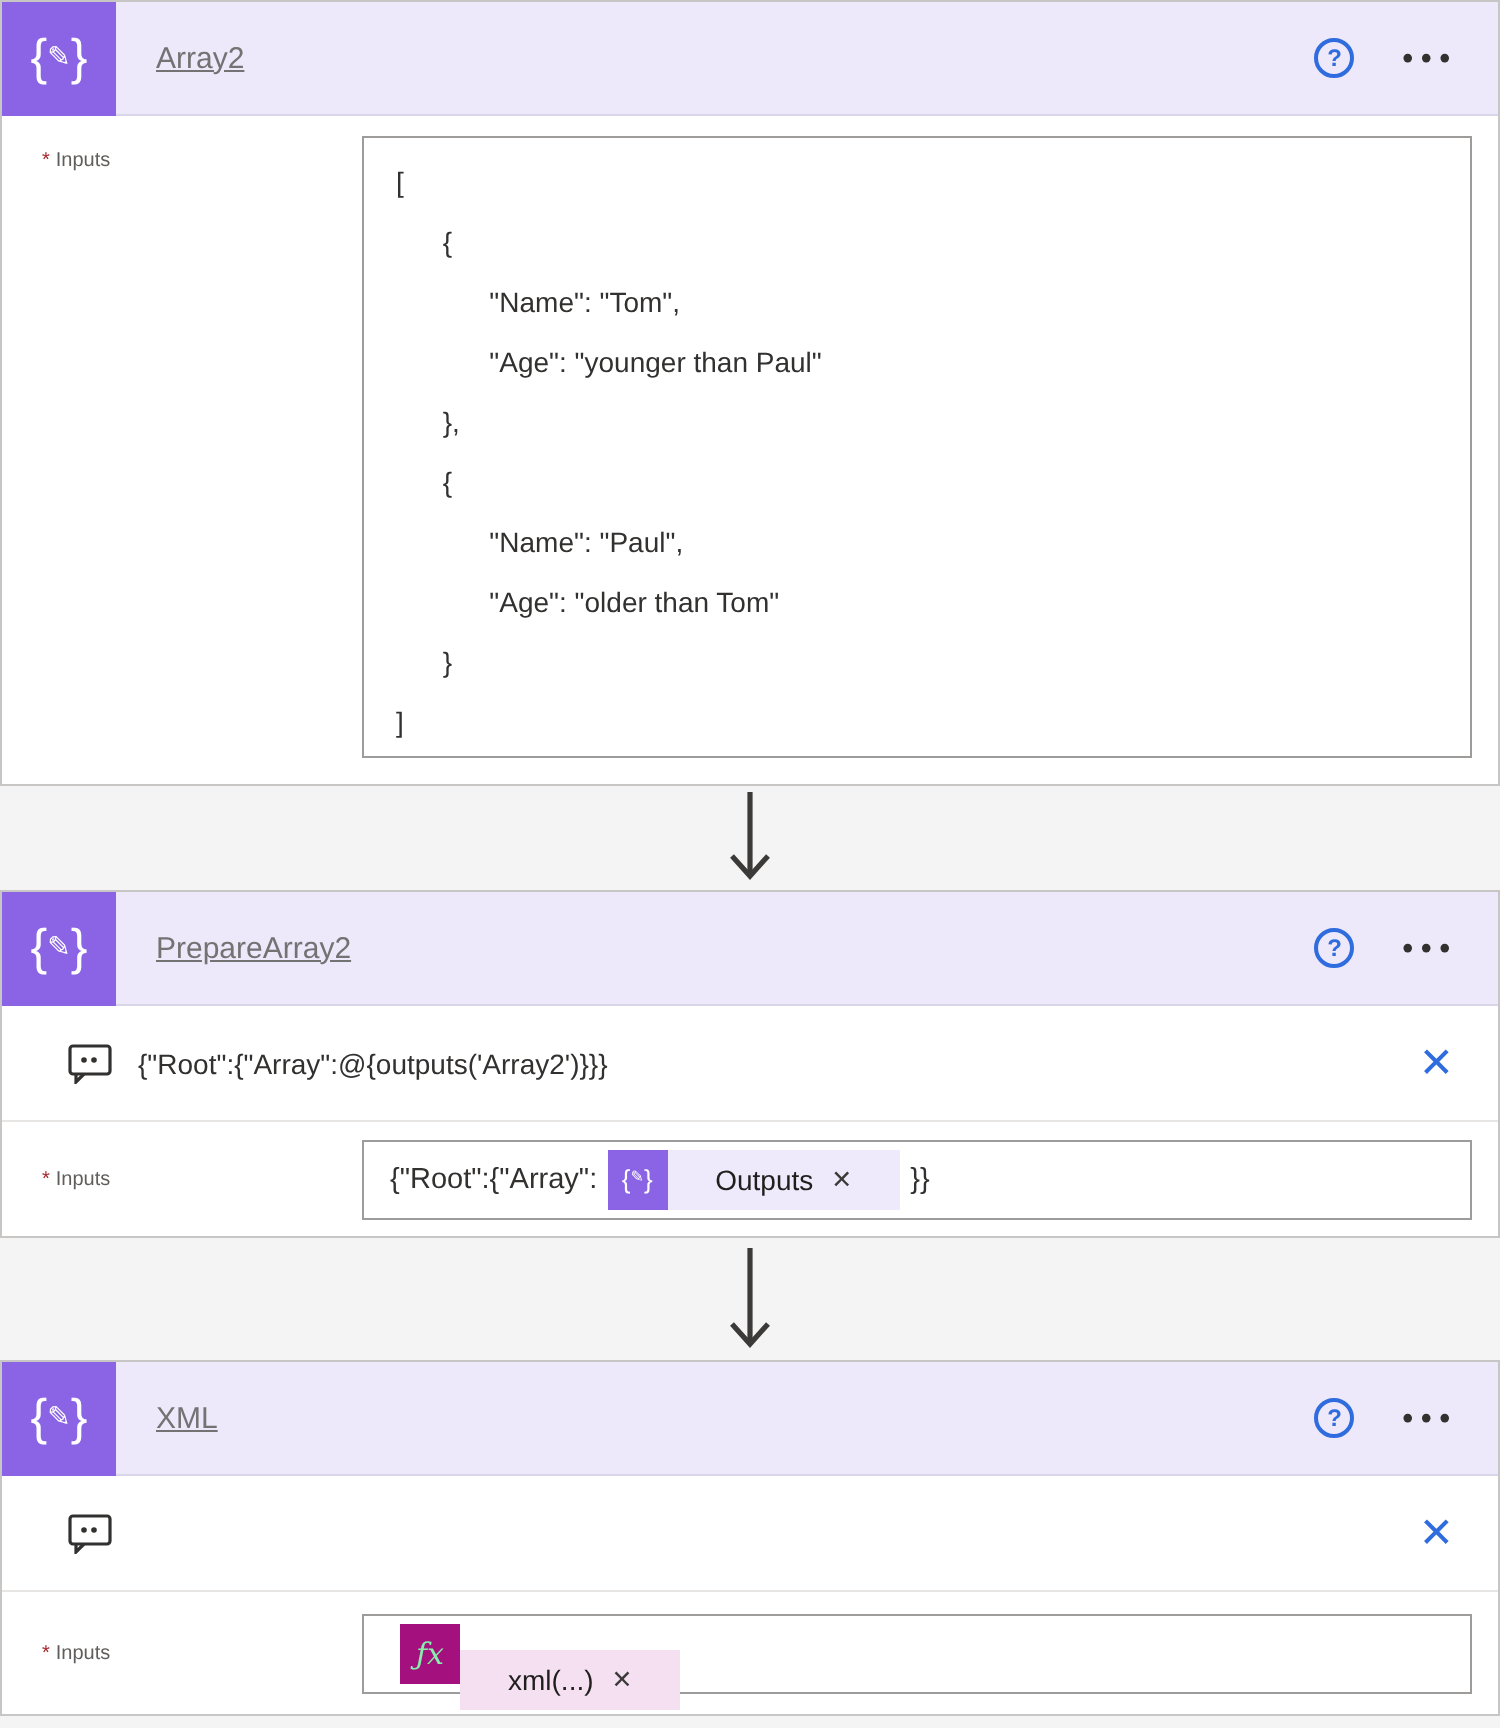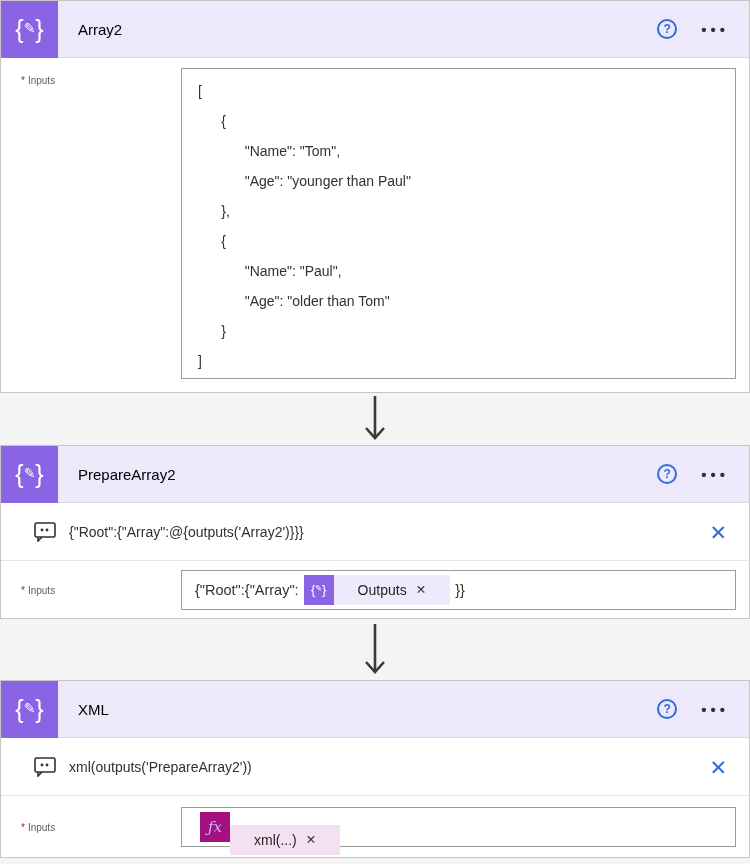--- a/index.html
+++ b/index.html
@@ -37,21 +37,21 @@
     cursor:pointer;
   }
   .card-icon{
     width:57px;height:57px;flex:none;
     background:var(--icon-purple);color:#fff;
     display:flex;align-items:center;justify-content:center;
   }
   .compose-glyph{display:flex;align-items:center;line-height:1;}
   .compose-glyph .brace{font-size:25px;font-weight:300;}
   .compose-glyph .pencil{font-size:14px;margin:0 0 3px 0;}
-  .card-title{margin-left:20px;font-size:15px;color:#000000;}
+  .card-title{margin-left:20px;font-size:15px;color:#737373;text-decoration:underline;}
   .header-actions{margin-left:auto;display:flex;align-items:center;gap:24px;margin-right:20px;}
   .help-icon{
     width:20px;height:20px;border:2px solid var(--accent-blue);border-radius:50%;
     color:var(--accent-blue);font-size:12px;font-weight:700;
     display:flex;align-items:center;justify-content:center;cursor:pointer;
   }
   .ellipsis-btn{
     color:#323130;font-size:15px;font-weight:700;letter-spacing:4px;
     cursor:pointer;padding:2px 0;
   }
@@ -93,21 +93,21 @@
   }
   .input-box.fx-box{padding-left:18px;}
   .token{display:inline-flex;align-items:center;height:30px;margin:0 5px;cursor:pointer;}
   .token-icon{
     width:30px;height:30px;flex:none;background:var(--icon-purple);color:#fff;
     display:flex;align-items:center;justify-content:center;
   }
   .token-icon .brace{font-size:13px;font-weight:300;}
   .token-icon .pencil{font-size:8px;margin-bottom:2px;}
   .fx-icon{
-    width:30px;height:30px;flex:none;background:var(--fx-magenta);color:#c4b5fd;
+    width:30px;height:30px;flex:none;background:var(--fx-magenta);color:#86efac;
     font-family:"DejaVu Serif",serif;font-style:italic;font-size:15px;
     display:flex;align-items:center;justify-content:center;
   }
   .token-pill{
     height:30px;display:flex;align-items:center;gap:9px;padding:0 24px;
     font-size:14px;color:#201F1E;background:var(--token-pill-bg);
   }
   .token-pill.fx-pill{background:var(--fx-pill-bg);margin-top:26px;}
   .token-x{font-size:12.5px;color:#3B3A39;cursor:pointer;}
 </style>
@@ -224,21 +224,20 @@
   </div>
   <div class="comment-row">
     <span class="comment-icon">
       <svg width="22" height="20" viewBox="0 0 22 20">
         <rect x="1" y="1" width="20" height="14" rx="1.5" fill="none" stroke="#323130" stroke-width="1.6"></rect>
         <circle cx="8" cy="8" r="1.4" fill="#323130"></circle>
         <circle cx="13" cy="8" r="1.4" fill="#323130"></circle>
         <path d="M4 15 L4 19 L8 15" fill="none" stroke="#323130" stroke-width="1.6"></path>
       </svg>
     </span>
-    <span class="comment-text">xml(outputs('PrepareArray2'))</span>
     <span class="close-x">✕</span>
   </div>
   <div class="inputs-row row-h61">
     <span class="inputs-label"><span class="req">*</span><span>Inputs</span></span>
     <div class="input-box fx-box">
       <span class="token" style="margin-left:0;">
         <span class="fx-icon">ƒx</span>
         <span class="token-pill fx-pill">
           <span>xml(...)</span>
           <span class="token-x">✕</span>

